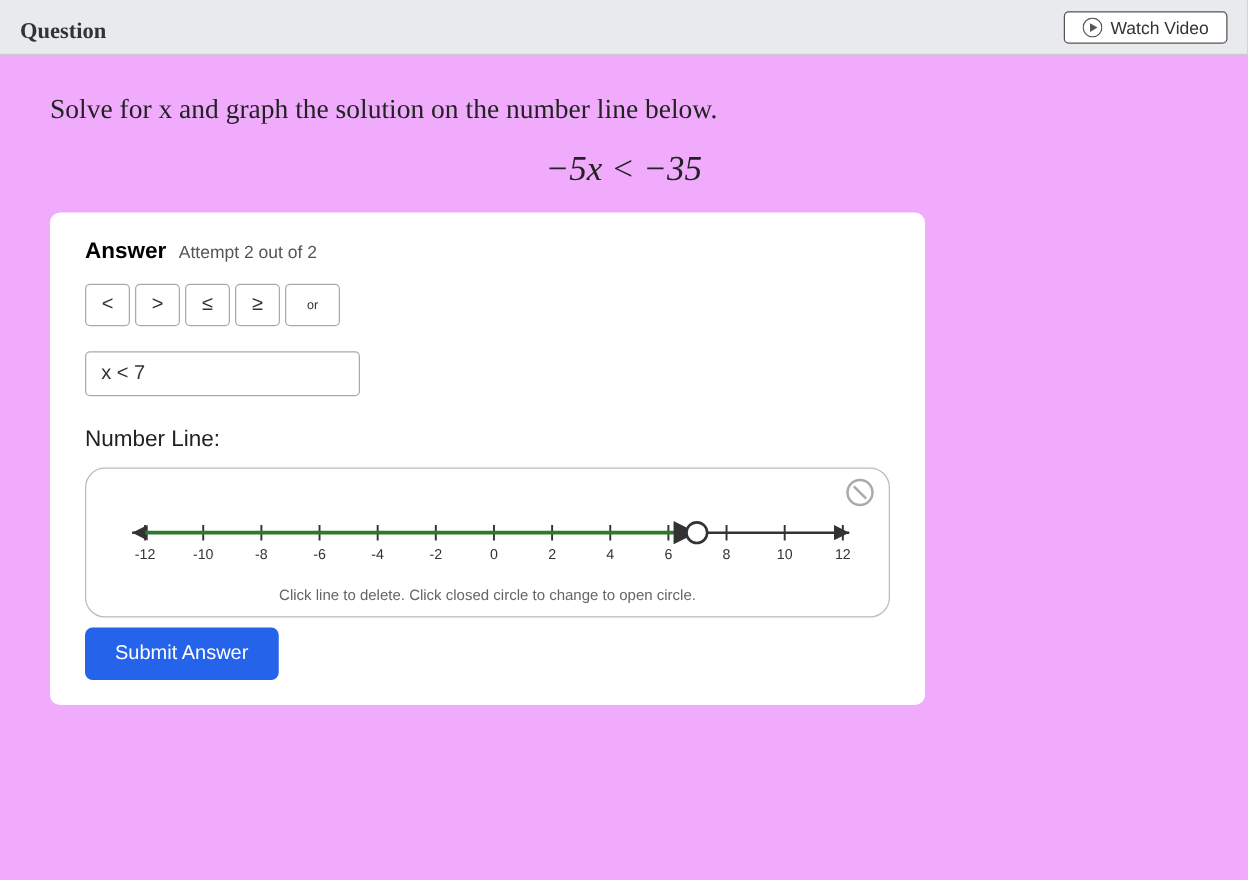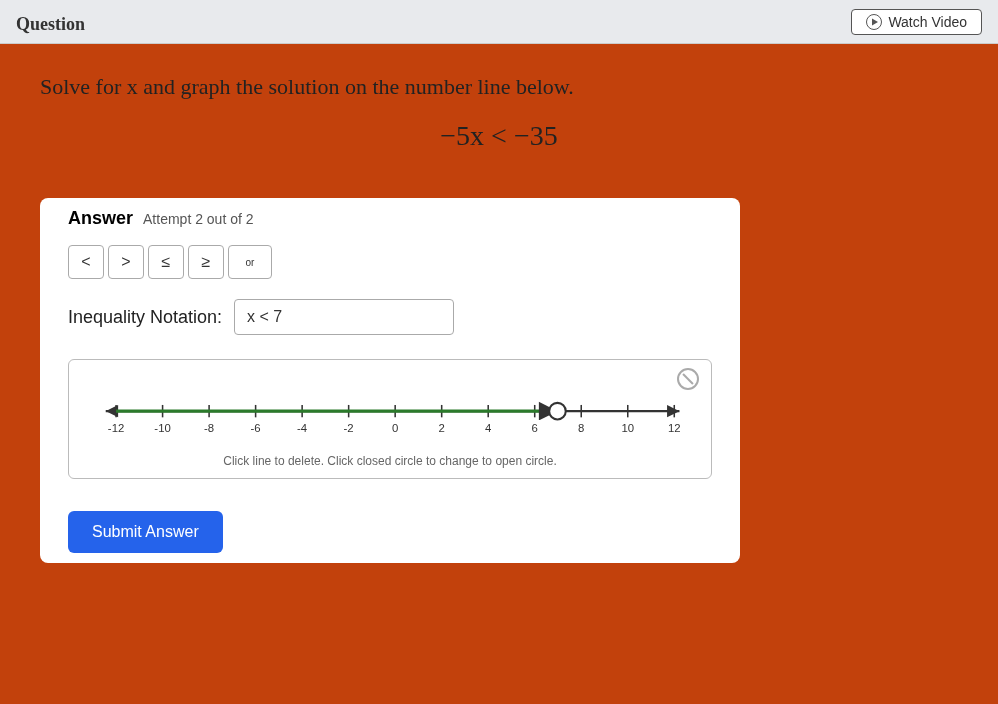--- a/index.html
+++ b/index.html
@@ -41,45 +41,46 @@
       cursor: pointer;
       font-family: Arial, sans-serif;
     }
     .play-icon {
       width: 16px;
       height: 16px;
     }
 
     
     .main-content {
-      background: #c2410c;
+      background: #f0abfc;
       flex: 1;
       padding: 30px 40px 40px 40px;
     }
 
     .question-text {
       font-size: 22px;
       color: #222;
       margin-bottom: 20px;
       font-family: Georgia, serif;
     }
 
     .equation-display {
       text-align: center;
       font-size: 28px;
       color: #222;
-      margin-bottom: 46px;
+      margin-bottom: 18px;
       font-family: Georgia, serif;
+      font-style: italic;
     }
 
     
     .answer-panel {
       background: white;
       border-radius: 8px;
-      padding: 10px 28px;
+      padding: 20px 28px;
       max-width: 700px;
     }
 
     .answer-header {
       display: flex;
       align-items: baseline;
       gap: 10px;
       margin-bottom: 16px;
     }
     .answer-label {
@@ -144,25 +145,25 @@
     
     .number-line-label {
       font-size: 18px;
       font-family: Arial, sans-serif;
       color: #222;
       margin-bottom: 12px;
     }
 
     .number-line-container {
       border: 1.5px solid #bbb;
-      border-radius: 6px;
+      border-radius: 16px;
       padding: 16px 16px 10px 16px;
       position: relative;
       background: white;
-      margin-bottom: 32px;
+      margin-bottom: 8px;
     }
 
     
     .delete-icon {
       position: absolute;
       top: 8px;
       right: 12px;
       width: 22px;
       height: 22px;
       border: 2px solid #aaa;
@@ -239,25 +240,25 @@
     <div class="symbol-buttons">
       <button class="sym-btn">&lt;</button>
       <button class="sym-btn">&gt;</button>
       <button class="sym-btn">≤</button>
       <button class="sym-btn">≥</button>
       <button class="sym-btn sym-btn-or">or</button>
     </div>
 
     
     <div class="inequality-row">
-      <span class="inequality-label">Inequality Notation:</span>
       <input class="inequality-input" type="text" value="x &lt; 7" style="">
     </div>
 
     
+    <div class="number-line-label">Number Line:</div>
 
     <div class="number-line-container">
 
       <div class="delete-icon"></div>
 
       <svg class="number-line-svg" viewBox="0 0 590 70" xmlns="http://www.w3.org/2000/svg">
 
         <defs>
           <marker id="arrowLeft" markerWidth="8" markerHeight="8" refX="0" refY="3" orient="auto" markerUnits="strokeWidth">
             <path d="M6,0 L0,3 L6,6 L6,0" fill="#333"></path>

